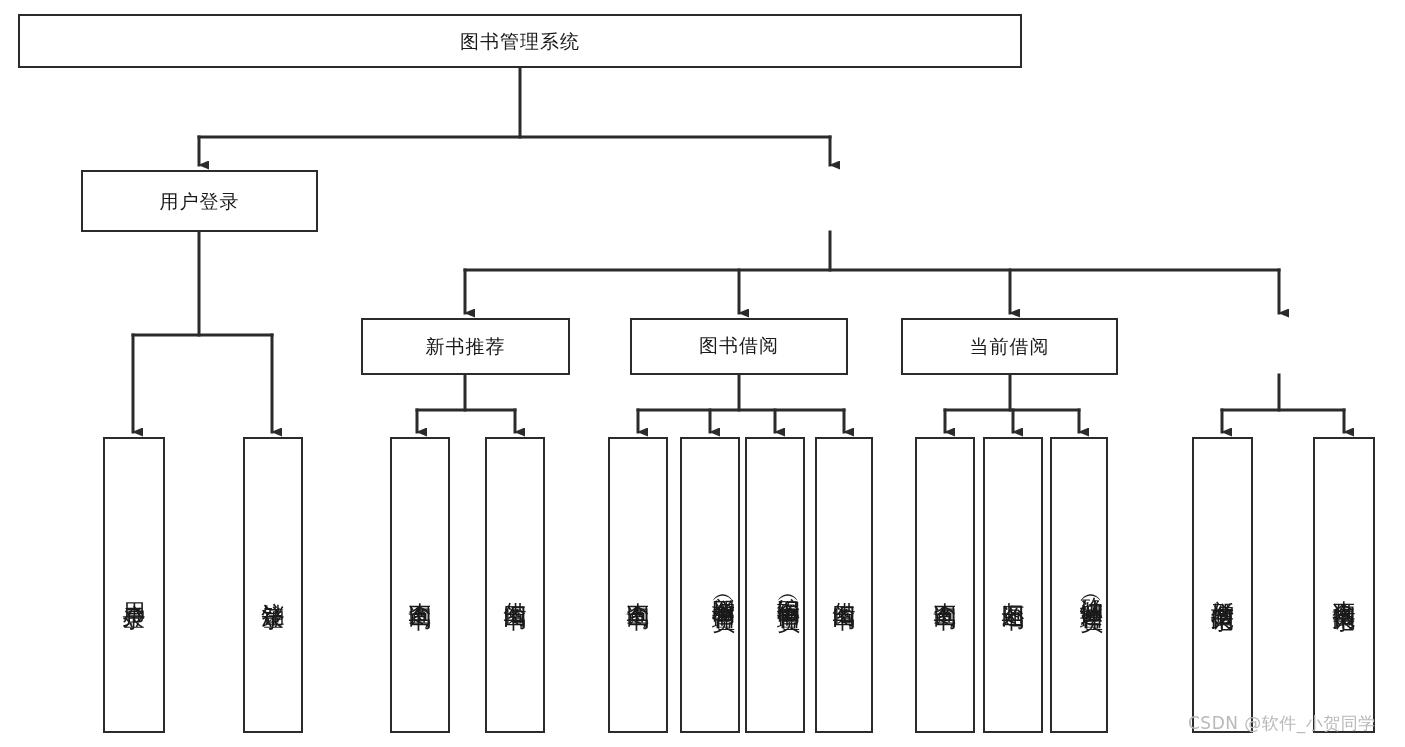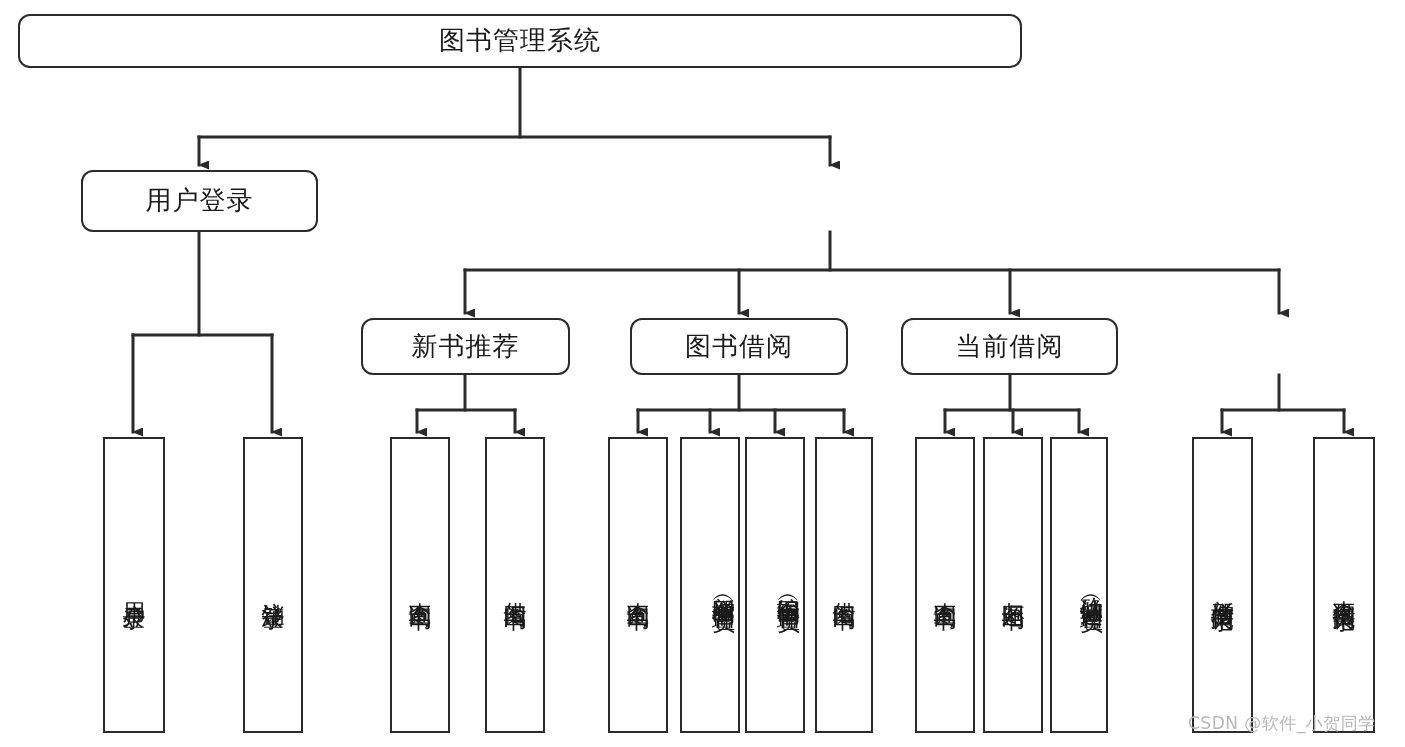--- a/index.html
+++ b/index.html
@@ -30,24 +30,23 @@
     position: absolute;
     box-sizing: border-box;
     border: 2px solid #2b2b2b;
     background: #ffffff;
     display: flex;
     align-items: center;
     justify-content: center;
     color: #1a1a1a;
   }
   .node.horiz {
-    font-size: 26px;
+    font-size: 19px;
     letter-spacing: 1px;
     line-height: 1.2;
-    border-radius: 12px;
   }
   .node.vert {
     writing-mode: vertical-rl;
     text-orientation: upright;
     font-size: 23px;
     line-height: 1.25;
     letter-spacing: 2px;
     padding-top: 14px;
     padding-bottom: 8px;
     align-items: flex-start;
@@ -131,21 +130,21 @@
     <span class="node-label">图书管理系统</span>
   </div>
 
   <div class="node horiz" style="left:81px; top:170px; width:237px; height:62px;">
     <span class="node-label">用户登录</span>
   </div>
 
   <div class="node horiz" style="left:361px; top:318px; width:209px; height:57px;">
     <span class="node-label">新书推荐</span>
   </div>
-  <div class="node horiz" style="left:630px; top:318px; width:218px; height:57px;">
+  <div class="node horiz" style="left:630px; top:318px; width:218px; height:57px;font-family:Liberation Serif, serif;">
     <span class="node-label">图书借阅</span>
   </div>
   <div class="node horiz" style="left:901px; top:318px; width:217px; height:57px;align-items:center;">
     <span class="node-label">当前借阅</span>
   </div>
 
   <div class="node vert centered" style="left:103px; top:437px; width:62px; height:296px;">
     <span class="node-label">用户登录</span>
   </div>
   <div class="node vert centered" style="left:243px; top:437px; width:60px; height:296px;">

